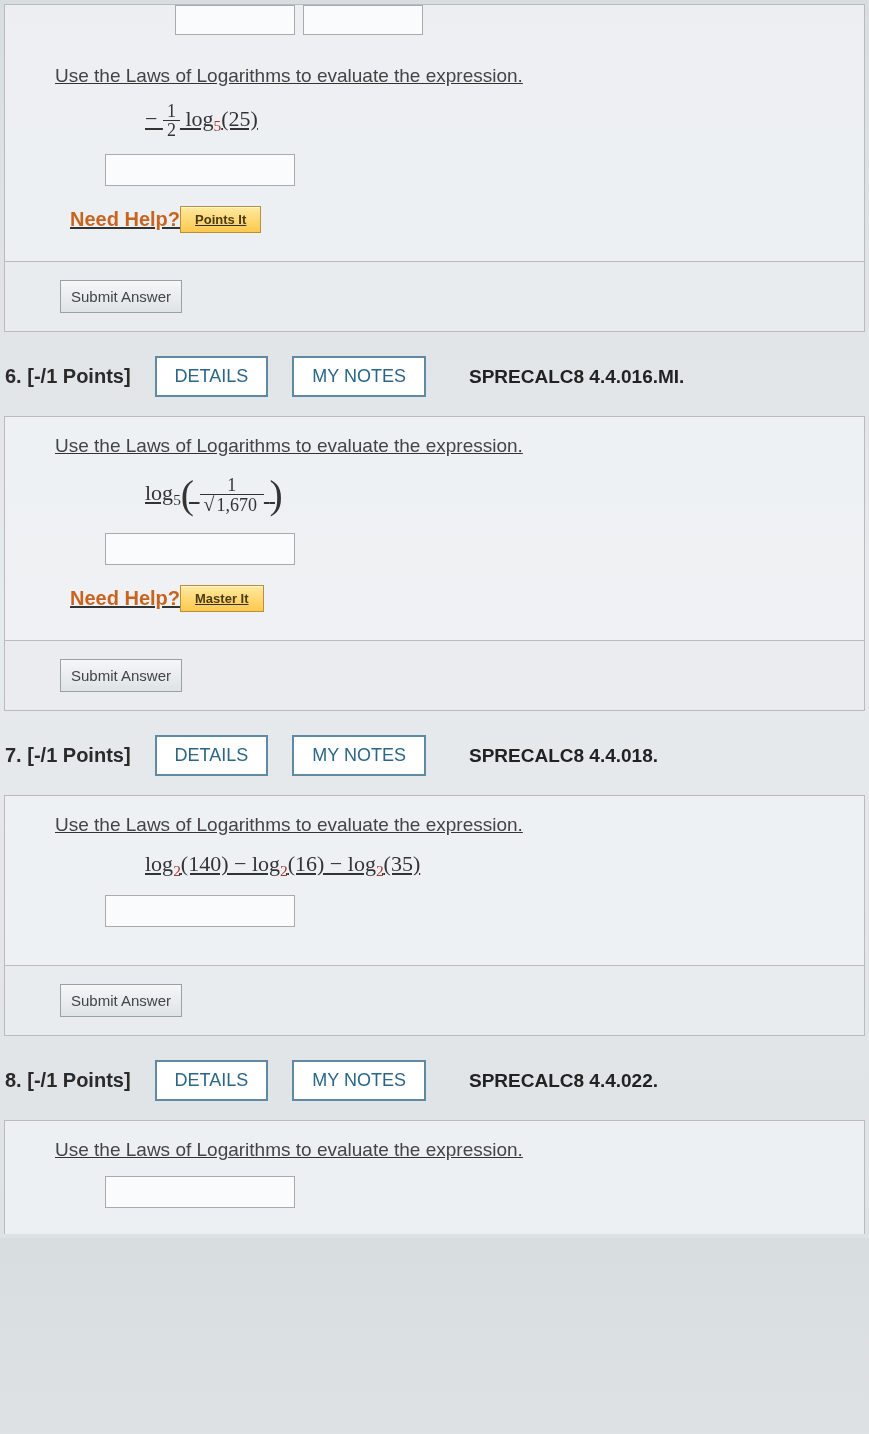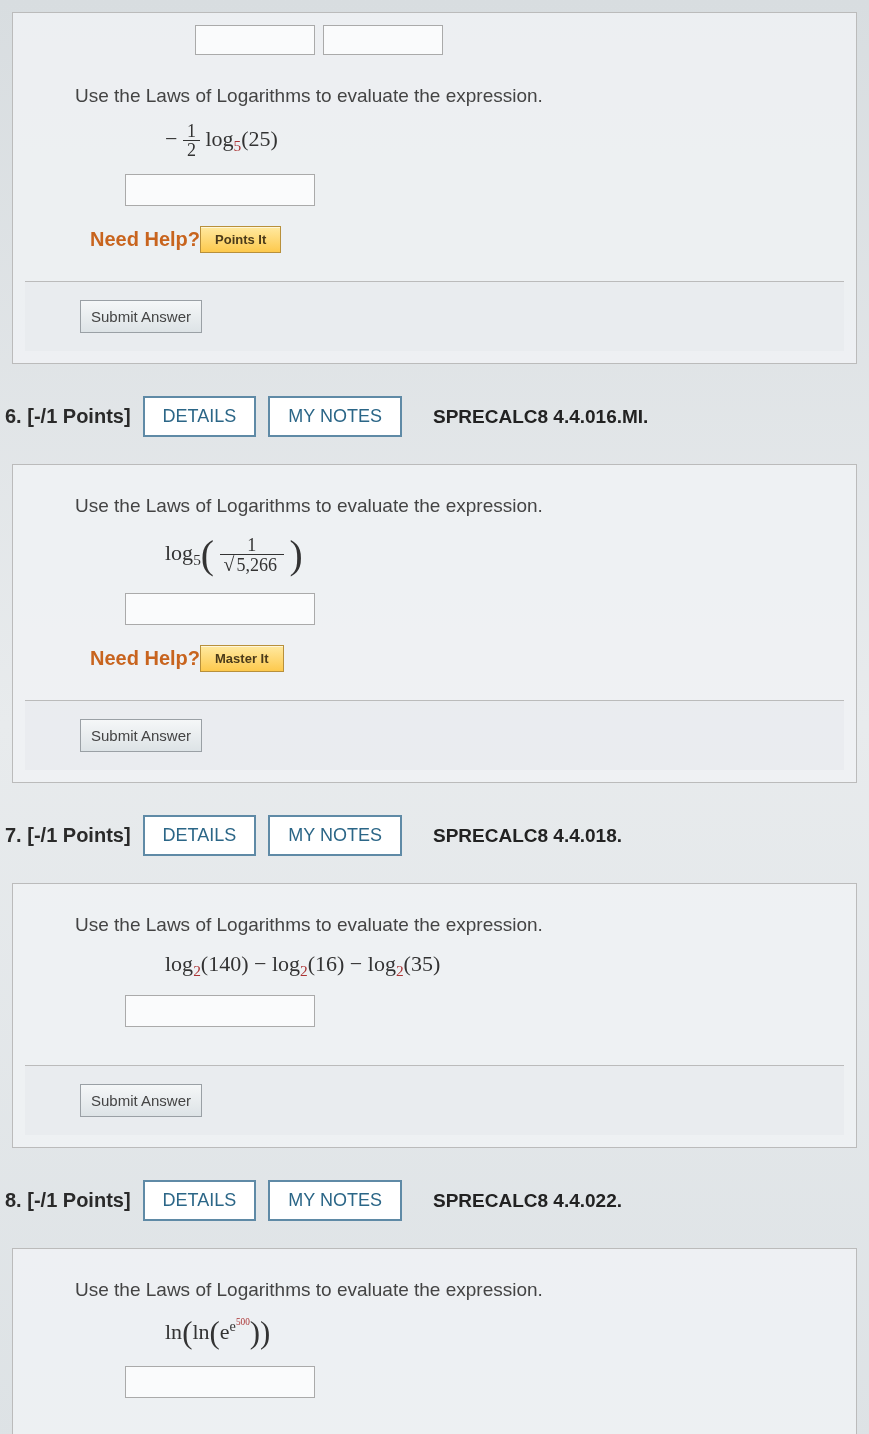--- a/index.html
+++ b/index.html
@@ -7,22 +7,23 @@
     margin: 0;
     padding: 0;
     font-family: Arial, Helvetica, sans-serif;
     background: linear-gradient(to bottom, #d8dde0 0%, #e8ebed 50%, #dde2e5 100%);
     color: #333;
     font-size: 18px;
   }
   .question-block {
     border: 1px solid #bbb;
     background: rgba(240,242,244,0.85);
-    margin: 12px;
-    padding: 12px;
+    margin: 4px;
+    padding: 0;
+    text-decoration: underline;
   }
   .question-content {
     padding: 18px 30px 18px 50px;
   }
   .prompt {
     color: #444;
     font-size: 19px;
     margin-bottom: 15px;
   }
   .formula {
@@ -76,21 +77,21 @@
     background: linear-gradient(to bottom, #f5f7f8 0%, #dde3e6 100%);
     border: 1px solid #9aa0a5;
     padding: 7px 10px;
     font-size: 15px;
     color: #444;
     cursor: pointer;
   }
   .question-header {
     display: flex;
     align-items: center;
-    gap: 12px;
+    gap: 24px;
     padding: 20px 5px 15px 5px;
     flex-wrap: wrap;
   }
   .points-label {
     font-weight: bold;
     color: #2a2a2a;
     font-size: 20px;
   }
   .hdr-btn {
     background: #fff;
@@ -144,21 +145,21 @@
   <span class="assignment-ref">SPRECALC8 4.4.016.MI.</span>
 </div>
 
 <div class="question-block">
   <div class="question-content">
     <div class="prompt">Use the Laws of Logarithms to evaluate the expression.</div>
     <div class="formula">
       log<span class="sub-plain">5</span><span class="big-paren">(</span>
       <span class="frac">
         <span class="num">1</span>
-        <span class="den"><span class="sqrt-bar"></span><span class="overline">5,266</span></span>
+        <span class="den"><span class="sqrt-bar"></span><span class="overline">1,670</span></span>
       </span>
       <span class="big-paren">)</span>
     </div>
     <input class="answer-input" type="text" style="">
     <div class="need-help-row">
       <span class="need-help-label">Need Help?</span>
       <button class="help-btn">Master It</button>
     </div>
   </div>
   <div class="submit-row">
@@ -189,18 +190,15 @@
 <div class="question-header">
   <span class="points-label">8. <span>[-/1 Points]</span></span>
   <button class="hdr-btn">DETAILS</button>
   <button class="hdr-btn">MY NOTES</button>
   <span class="assignment-ref">SPRECALC8 4.4.022.</span>
 </div>
 
 <div class="question-block" style="border-bottom:none;">
   <div class="question-content" style="padding-bottom:6px;">
     <div class="prompt">Use the Laws of Logarithms to evaluate the expression.</div>
-    <div class="formula">
-      ln<span class="big-paren" style="font-size:1.4em;">(</span>ln<span class="big-paren" style="font-size:1.4em;">(</span>e<span class="sup">e<span class="sup" style="color:#a33;">500</span></span><span class="big-paren" style="font-size:1.4em;">)</span><span class="big-paren" style="font-size:1.4em;">)</span>
-    </div>
     <input class="answer-input" type="text" style="">
   </div>
 </div>
 
 </body></html>

